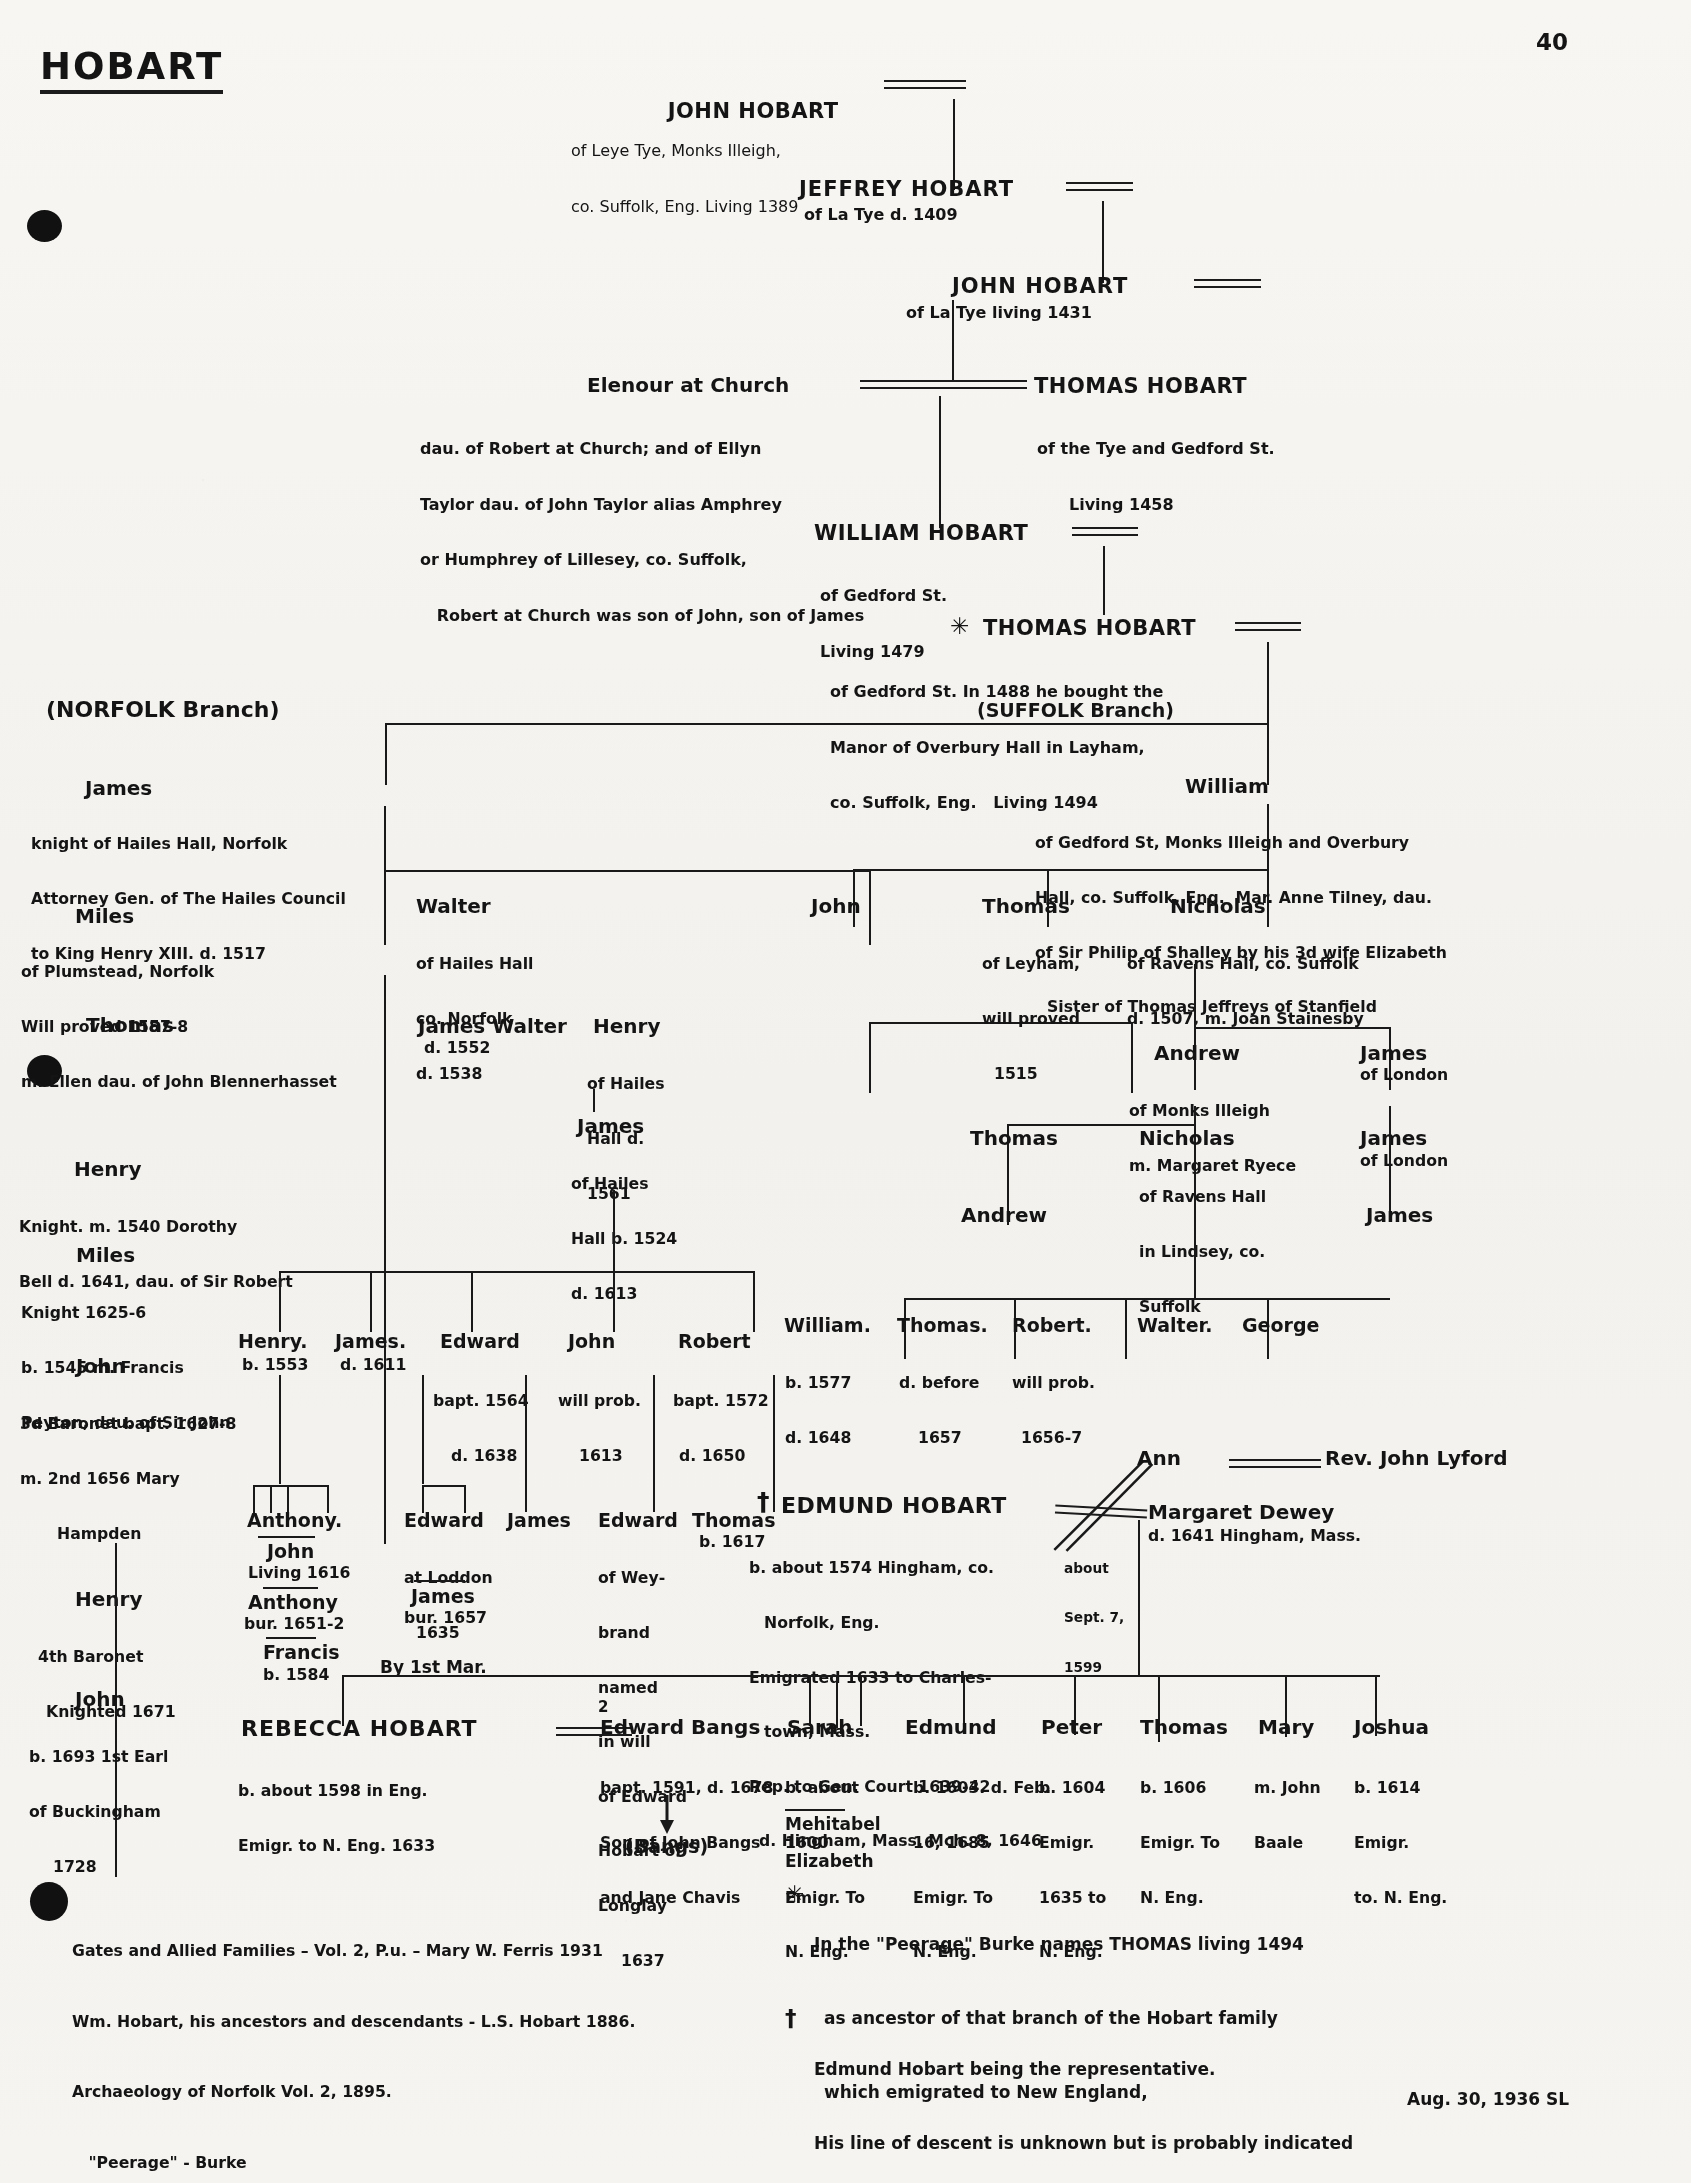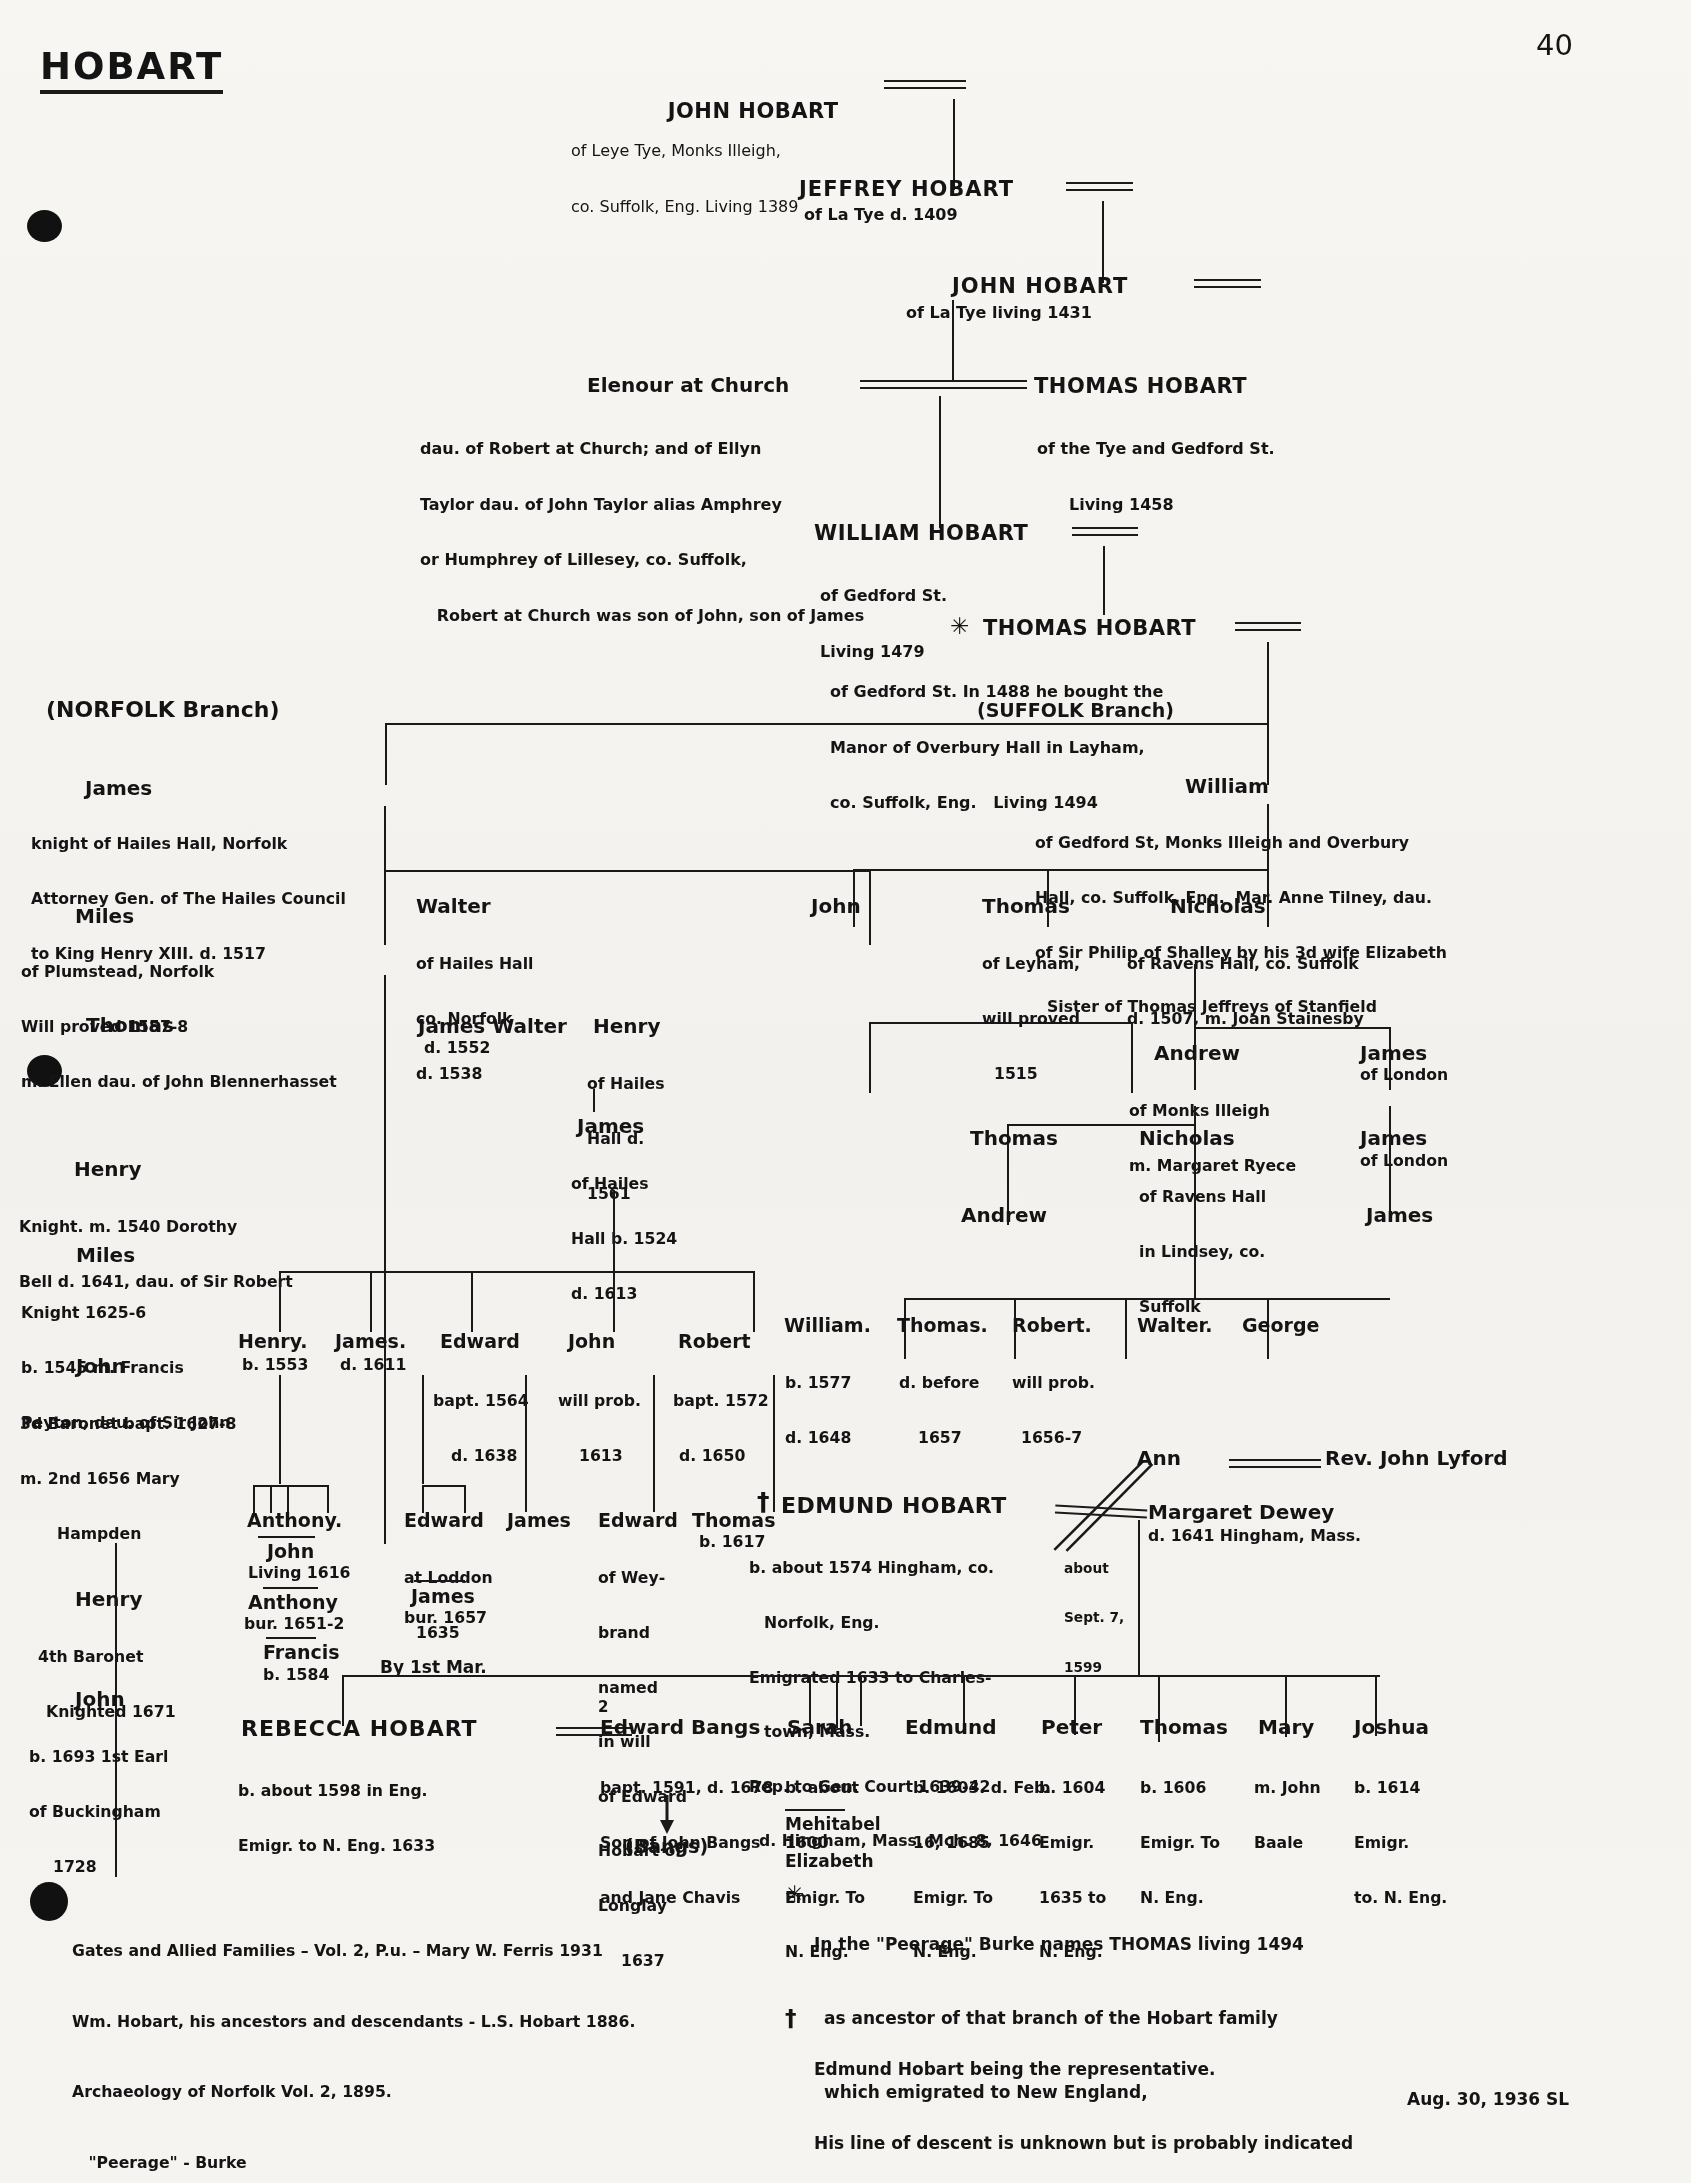--- a/index.html
+++ b/index.html
@@ -41,21 +41,21 @@
 <body>
 
 <div id="page">
   <div id="grain"></div>
 
   <div class="blob" style="left:27px; top:210px; width:35px; height:32px;"></div>
   <div class="blob" style="left:27px; top:1055px; width:35px; height:32px;"></div>
   <div class="blob" style="left:30px; top:1882px; width:38px; height:39px;"></div>
 
   <div class="blk" style="left:40px; top:46px; font-size:37px; font-weight:700; letter-spacing:2px; border-bottom:4.6px solid #1b1b1b; padding-bottom:1.5px;">HOBART</div>
-  <div class="blk" style="left:1536px; top:29px; font-size:29px; font-weight:400;">40</div>
+  <div class="blk" style="left:1536px; top:29px; font-size:23px; font-weight:700;">40</div>
 
   <div class="blk" style="left:637px; top:75px; font-size:21px; letter-spacing:1px;">
     <span class="caps">JOHN HOBART</span>
   </div>
   <div class="marr" style="left:884px; top:80px; width:82px;">
       <i></i>
       <i></i>
     </div>
   <div class="blk" style="left:571px; top:105px; font-size:16px;">
     <div>of Leye Tye, Monks Illeigh,</div>

